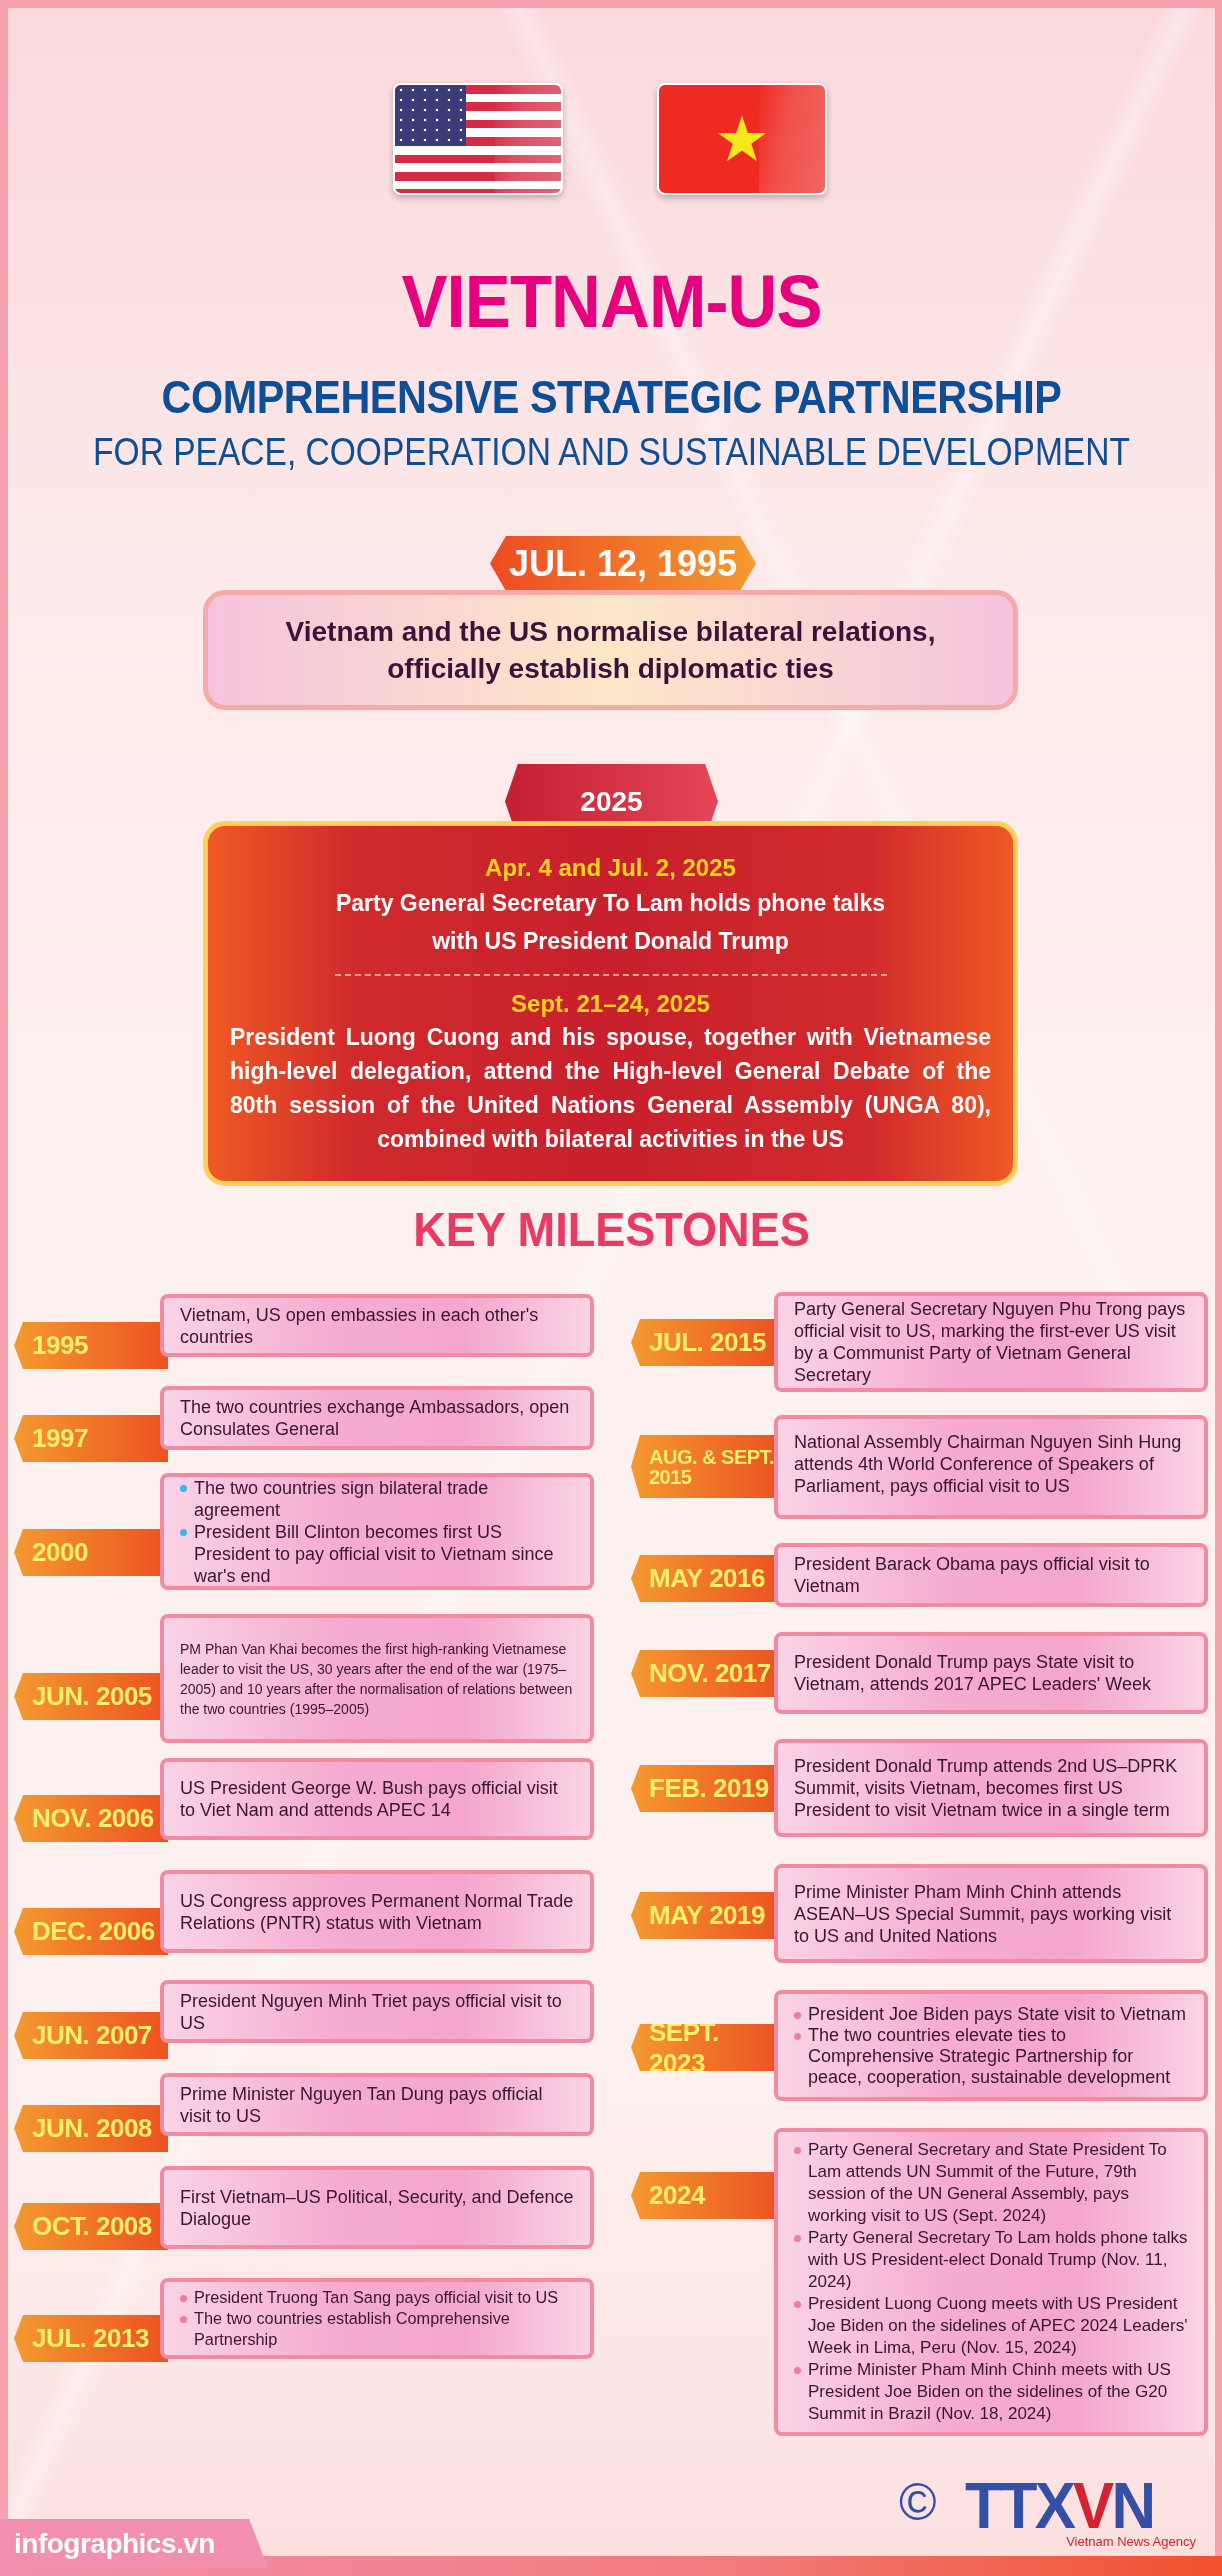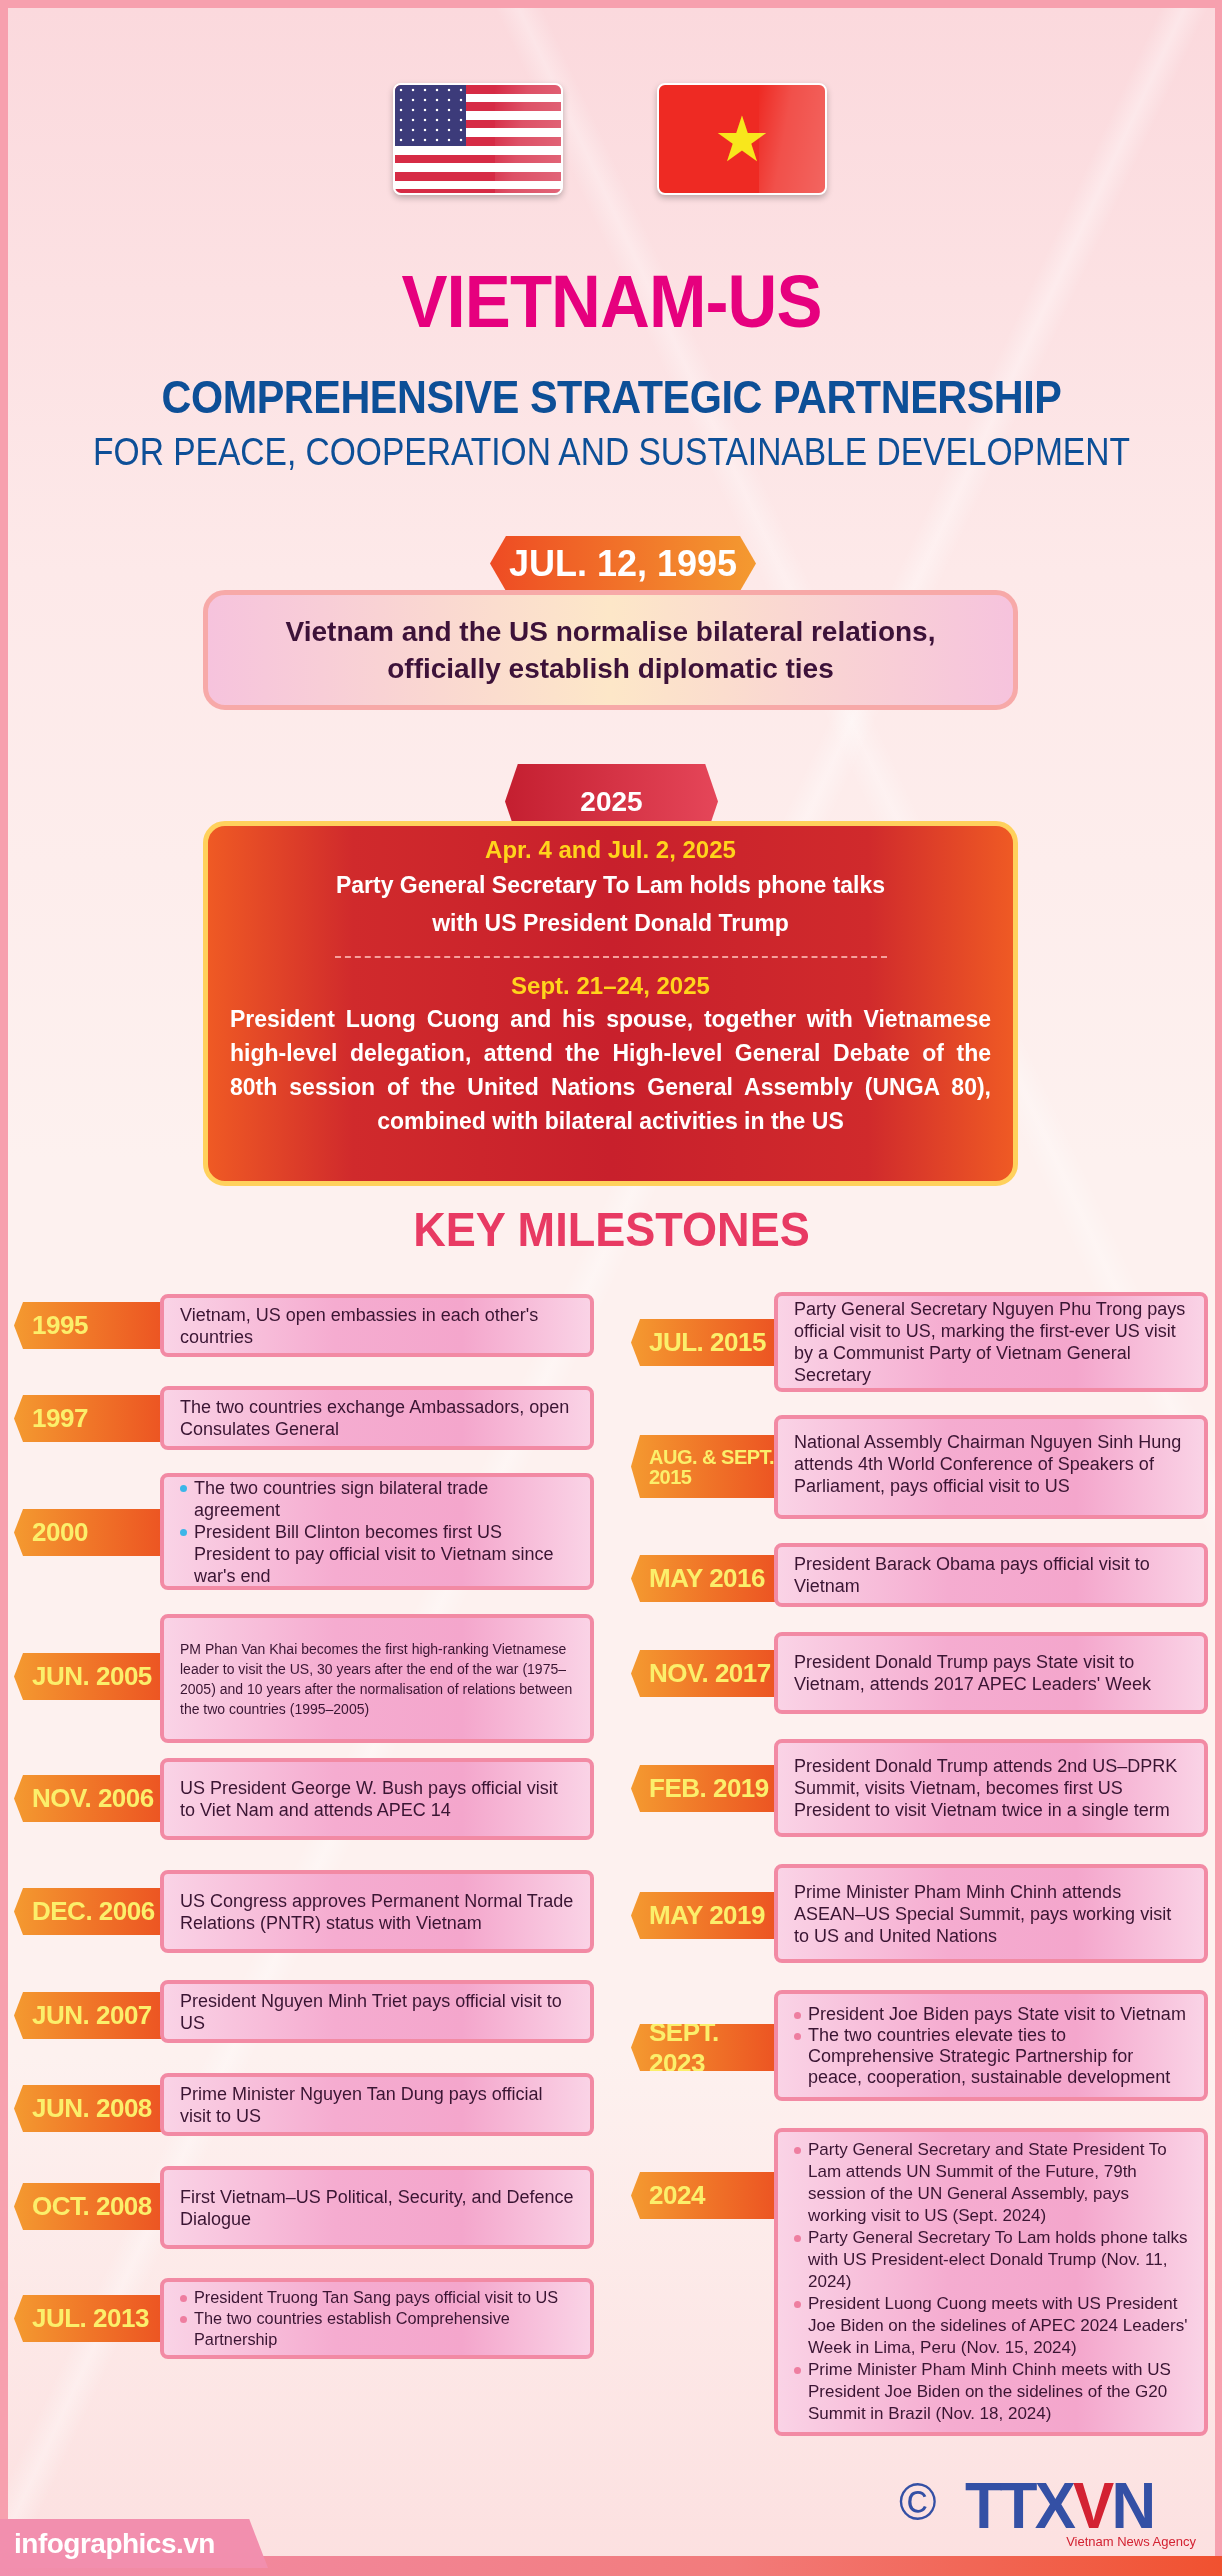--- a/index.html
+++ b/index.html
@@ -49,34 +49,34 @@
     border: 5px solid #f7a9a8; border-radius: 22px;
     background: linear-gradient(90deg, #f6c3dd 0%, #fde7c8 50%, #f6c3dd 100%);
     display: flex; flex-direction: column; align-items: center; justify-content: center;
     color: #3d1239; font-weight: 700; font-size: 28px; line-height: 37px; text-align: center; }
 
   .tag-2025 { left: 505px; top: 764px; width: 213px; height: 75px; font-size: 28px;
     background: linear-gradient(90deg, #c41f30, #e54659); }
   .box-2025 { position: absolute; left: 203px; top: 821px; width: 815px; height: 365px;
     border: 5px solid #ffd15c; border-radius: 22px;
     background: linear-gradient(90deg, #ef5a24 0%, #d02a2c 18%, #c8202c 50%, #d02a2c 82%, #ef5a24 100%);
-    text-align: center; padding-top: 8px; }
+    text-align: center; padding-top: 26px; }
   .box-2025 .date { color: #ffd41c; font-weight: 700; font-size: 24px; line-height: 32px; }
   .box-2025 .desc { color: #fff; font-weight: 700; font-size: 23px; line-height: 38px; }
   .box-2025 .desc.justify { text-align: justify; text-align-last: center; padding: 0 22px; line-height: 34px; }
   .box-2025 .divider { margin: 14px auto 12px; width: 552px; border-top: 2px dashed #f5a09c; }
 
   .milestones-title { position: absolute; left: 0; width: 1223px; top: 1201px; text-align: center;
     color: #e83a63; font-weight: 700; font-size: 49px; transform: scaleX(0.92); }
 
   .ms-tag { position: absolute; height: 47px; display: flex; align-items: center; padding-left: 18px;
     color: #fbef6b; font-weight: 700; font-size: 26px; letter-spacing: -0.5px;
     background: linear-gradient(90deg, #f49a30 0%, #f07528 50%, #ec5222 100%);
     clip-path: polygon(9px 0, 100% 0, 100% 100%, 9px 100%, 0 50%); }
-  .ms-tag.left { left: 14px; width: 154px; }
+  .ms-tag.left { left: 14px; width: 154px; margin-top: 20px; }
   .ms-tag.right { left: 631px; width: 150px; }
   .ms-tag.small { flex-direction: column; align-items: flex-start; justify-content: center;
     font-size: 20px; line-height: 20px; }
   .ms-box { position: absolute; border: 4px solid #f28aa4; border-radius: 8px;
     background: linear-gradient(90deg, #fad3e6 0%, #f5acd0 40%, #f4a6cc 70%, #fad3e6 100%);
     color: #3a1533; font-size: 18px; line-height: 22px; padding: 6px 14px 6px 16px;
     display: flex; flex-direction: column; justify-content: center; }
   .ms-box.left { left: 160px; width: 434px; }
   .ms-box.right { left: 774px; width: 434px; }
   .ms-box ul { list-style: none; }

